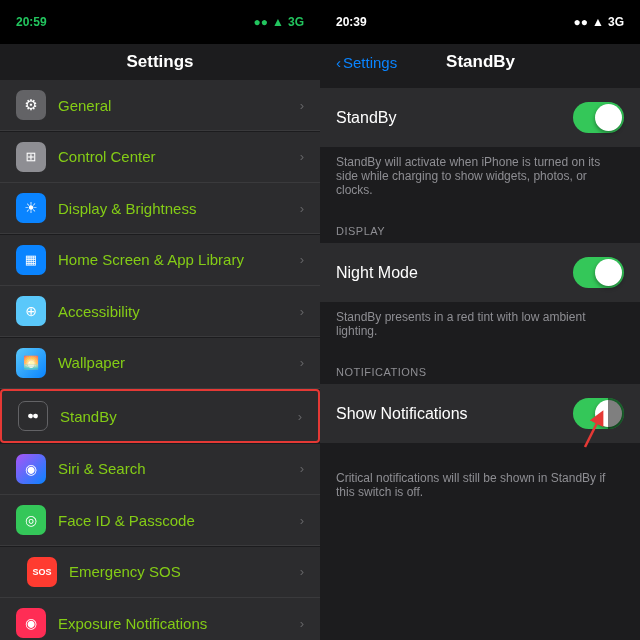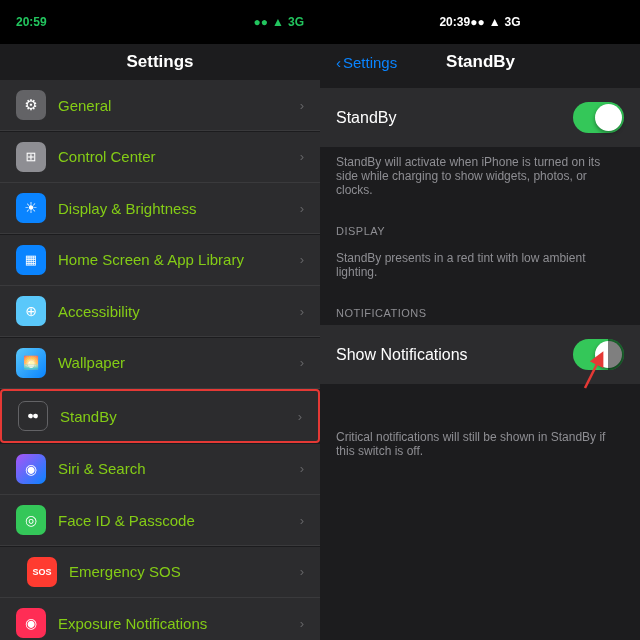--- a/index.html
+++ b/index.html
@@ -103,21 +103,21 @@
       display: flex;
       flex-direction: column;
       overflow: hidden;
     }
 
     .right-status-bar {
       height: 44px;
       background: #000;
       display: flex;
       align-items: center;
-      justify-content: center;
+      justify-content: space-between;
       padding: 0 16px;
       color: #fff;
       font-size: 12px;
       font-weight: 600;
       flex-shrink: 0;
     }
 
     .right-nav {
       display: flex;
       align-items: center;
@@ -379,20 +379,26 @@
       <span class="standby-label">StandBy</span>
       <div class="toggle">
         <div class="toggle-knob"></div>
       </div>
     </div>
 
     <div class="standby-desc">StandBy will activate when iPhone is turned on its side while charging to show widgets, photos, or clocks.</div>
 
     <div class="section-header">DISPLAY</div>
 
+    <div class="toggle-row">
+      <span class="toggle-label">Night Mode</span>
+      <div class="toggle">
+        <div class="toggle-knob"></div>
+      </div>
+    </div>
 
     <div class="toggle-desc">StandBy presents in a red tint with low ambient lighting.</div>
 
     <div class="section-header">NOTIFICATIONS</div>
 
     <div style="position:relative;">
       <div class="toggle-row">
         <span class="toggle-label">Show Notifications</span>
         <div class="toggle-partial">
           <div class="toggle-knob"></div>
@@ -404,16 +410,16 @@
           <defs>
             <marker id="arrowhead" markerWidth="6" markerHeight="6" refX="3" refY="3" orient="auto">
               <polygon points="0 0, 6 3, 0 6" fill="#e53935"></polygon>
             </marker>
           </defs>
           <line x1="25" y1="40" x2="40" y2="10" stroke="#e53935" stroke-width="2.5" marker-end="url(#arrowhead)"></line>
         </svg>
       </div>
     </div>
 
-    <div class="toggle-desc" style="margin-top:38px;">Critical notifications will still be shown in StandBy if this switch is off.</div>
+    <div class="toggle-desc" style="margin-top:20px;">Critical notifications will still be shown in StandBy if this switch is off.</div>
 
   </div>
 </div>
 
 </body></html>

